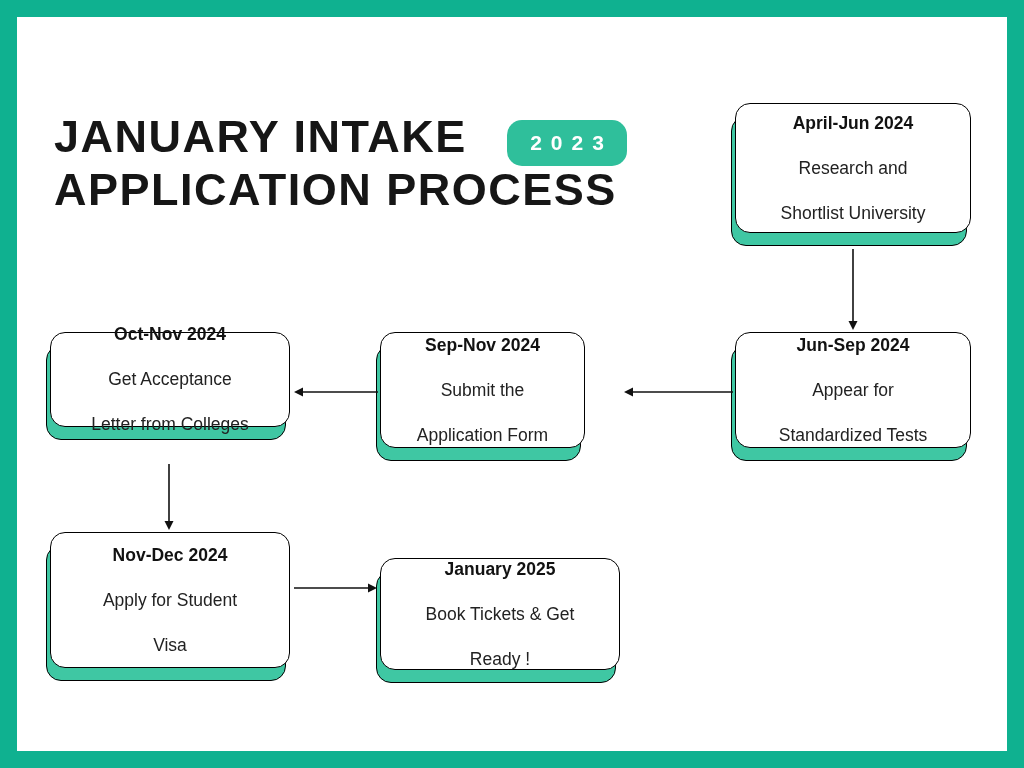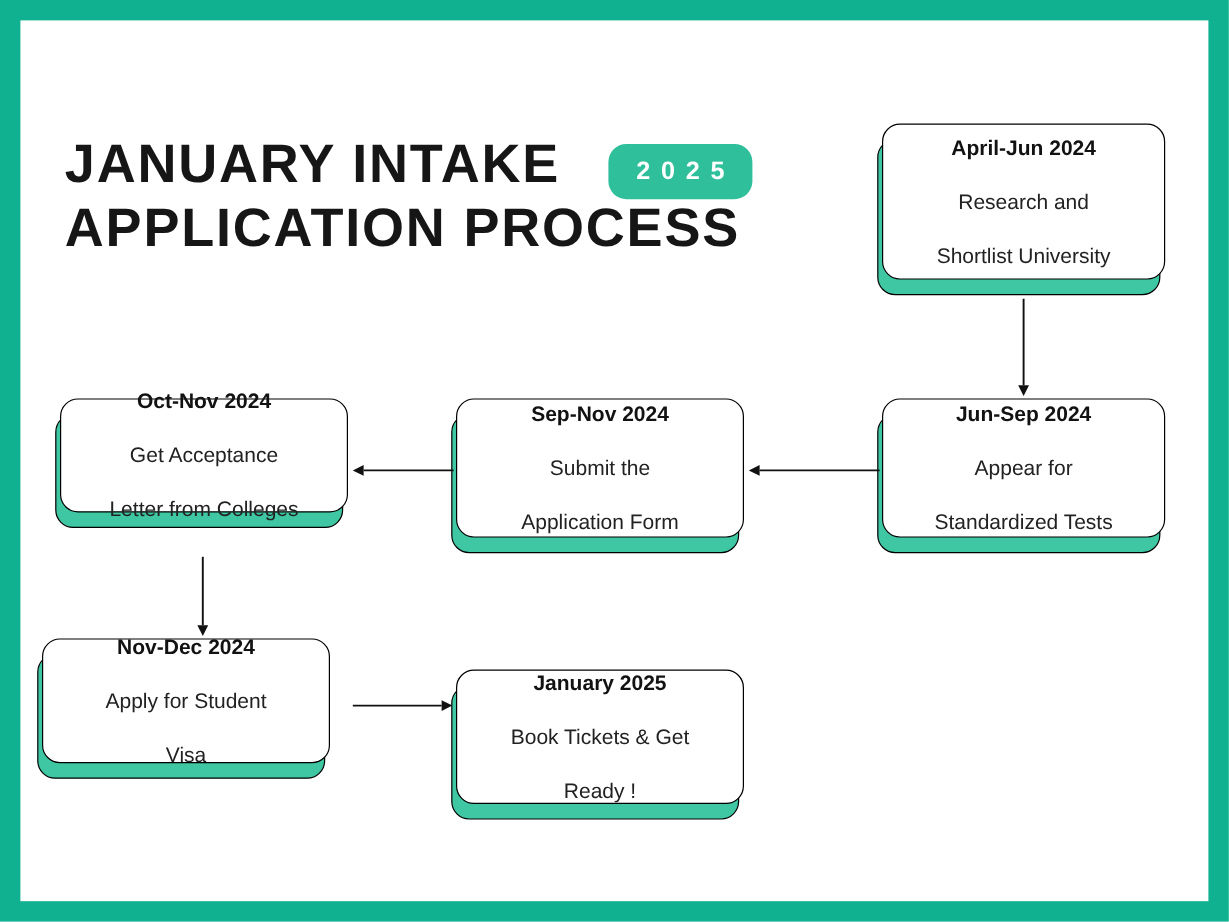--- a/index.html
+++ b/index.html
@@ -94,59 +94,59 @@
 <body>
 
 <div class="page"></div>
 
 <div class="stage">
 
   <div class="title-block">
     <div class="title-line">JANUARY INTAKE</div>
     <div class="title-line">APPLICATION PROCESS</div>
   </div>
-  <div class="year-badge">2025</div>
+  <div class="year-badge">2023</div>
 
   <div class="card" style="left:735px;top:103px;width:236px;height:130px;">
     <div class="card-back"></div>
     <div class="card-front">
       <div class="card-date">April-Jun 2024</div>
       <div class="card-line">Research and</div>
       <div class="card-line">Shortlist University</div>
     </div>
   </div>
 
   <div class="card" style="left:735px;top:332px;width:236px;height:116px;">
     <div class="card-back"></div>
     <div class="card-front">
       <div class="card-date">Jun-Sep 2024</div>
       <div class="card-line">Appear for</div>
       <div class="card-line">Standardized Tests</div>
     </div>
   </div>
 
-  <div class="card" style="left:380px;top:332px;width:240px;height:116px;">
+  <div class="card" style="left:380px;top:332px;width:205px;height:116px;">
     <div class="card-back"></div>
     <div class="card-front">
       <div class="card-date">Sep-Nov 2024</div>
       <div class="card-line">Submit the</div>
       <div class="card-line">Application Form</div>
     </div>
   </div>
 
   <div class="card" style="left:50px;top:332px;width:240px;height:95px;text-decoration:underline;">
     <div class="card-back"></div>
     <div class="card-front">
       <div class="card-date">Oct-Nov 2024</div>
       <div class="card-line">Get Acceptance</div>
       <div class="card-line">Letter from Colleges</div>
     </div>
   </div>
 
-  <div class="card" style="left:35px;top:532px;width:240px;height:104px;">
+  <div class="card" style="left:50px;top:532px;width:240px;height:136px;">
     <div class="card-back"></div>
     <div class="card-front">
       <div class="card-date">Nov-Dec 2024</div>
       <div class="card-line">Apply for Student</div>
       <div class="card-line">Visa</div>
     </div>
   </div>
 
   <div class="card" style="left:380px;top:558px;width:240px;height:112px;">
     <div class="card-back"></div>

